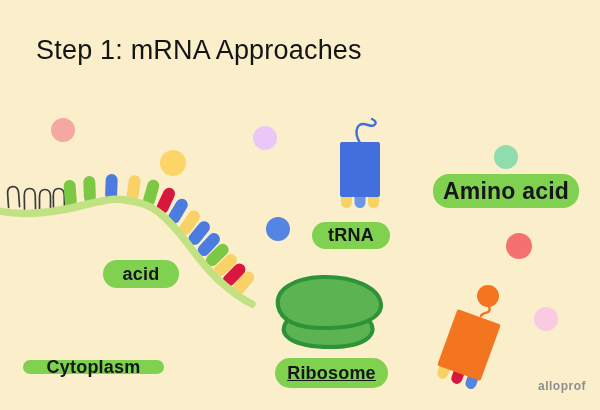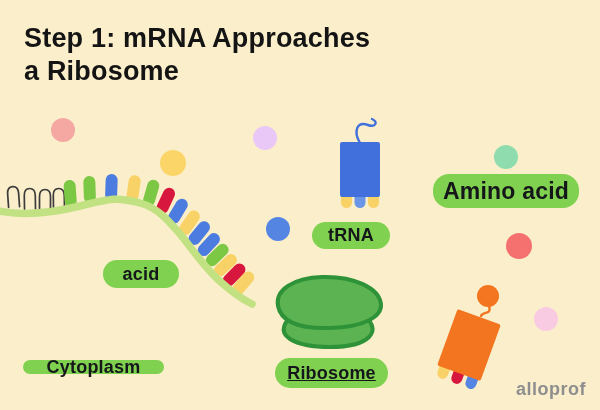--- a/index.html
+++ b/index.html
@@ -2,52 +2,52 @@
 <html style="--background: #FBEFCB; --title-text: #141414; --pill-green: #7FD14F; --strand-green: #C1E183; --trna-blue: #4170DC; --trna-leg-blue: #6B96E8; --ribosome-fill: #5CB351; --ribosome-stroke: #2E9238; --orange: #F3751F; --watermark-gray: #8E8E8E; --nucleotide-green: #7CC845; --nucleotide-blue: #4C7CE0; --nucleotide-yellow: #F9D267; --nucleotide-red: #D8173E;"><head>
 <meta charset="utf-8">
 <style>
   html,body{margin:0;padding:0;}
   body{
     width:600px;height:410px;position:relative;overflow:hidden;
     background:var(--background,#FBEFCB);
     font-family:"Liberation Sans", sans-serif;
   }
   .title{
-    position:absolute;left:20px;top:18px;margin:4px;
-    font-size:27px;line-height:1.23;font-weight:700;
+    position:absolute;left:20px;top:18px;margin:16px;
+    font-size:27px;line-height:1.23;font-weight:400;
     color:var(--title-text,#141414);letter-spacing:.2px;
   }
   #scene{position:absolute;left:0;top:0;}
   .pill{
     position:absolute;display:inline-flex;align-items:center;justify-content:center;
     background:var(--pill-green,#7FD14F);border-radius:16px;
     color:#15161a;font-weight:800;font-size:18px;letter-spacing:.2px;
     padding:0 14px;box-sizing:border-box;white-space:nowrap;
   }
   .pill-mrna{left:103px;top:260px;width:76px;height:28px;}
   .pill-trna{left:312px;top:222px;width:78px;height:27px;}
   .pill-amino{left:433px;top:174px;width:146px;height:34px;font-size:23px;}
   .pill-cytoplasm{left:23px;top:360px;width:141px;height:14px;}
   .pill-ribosome{left:275px;top:358px;width:113px;height:30px;text-decoration:underline;}
   .watermark{
     position:absolute;right:14px;top:379px;
-    color:var(--watermark-gray,#8E8E8E);font-size:18px;font-weight:600;
+    color:var(--watermark-gray,#8E8E8E);font-size:12px;font-weight:600;
     letter-spacing:.5px;
   }
   .mrna-strand-path{fill:none;stroke:var(--strand-green,#C1E183);stroke-width:7.5;stroke-linecap:round;}
   .trna-body{fill:var(--trna-blue,#4170DC);}
   .trna-squiggle{fill:none;stroke:var(--trna-blue,#4170DC);stroke-width:2.4;stroke-linecap:round;}
   .ribo{fill:var(--ribosome-fill,#5CB351);stroke:var(--ribosome-stroke,#2E9238);stroke-width:4;stroke-linejoin:round;}
   .orange-fill{fill:var(--orange,#F3751F);}
   .orange-squiggle{fill:none;stroke:var(--orange,#F3751F);stroke-width:2.4;stroke-linecap:round;}
 </style>
 </head>
 <body>
 
-<h1 class="title"><span>Step 1: mRNA Approaches</span><br><span>a Ribosome</span></h1>
+<h1 class="title"><span>Step 1: mRNA Approaches</span><br></h1>
 
 <svg id="scene" width="600" height="410" viewBox="0 0 600 410">
 
   <g id="amino-acid-circles">
       <circle cx="63" cy="130" r="12" fill="#F5A8A2"></circle>
       <circle cx="173" cy="163" r="13" fill="#FBD568"></circle>
       <circle cx="265" cy="138" r="12" fill="#E9C7F6"></circle>
       <circle cx="278" cy="229" r="12" fill="#5585E3"></circle>
       <circle cx="506" cy="157" r="12" fill="#8FDCAE"></circle>
       <circle cx="519" cy="246" r="13" fill="#F4716F"></circle>

